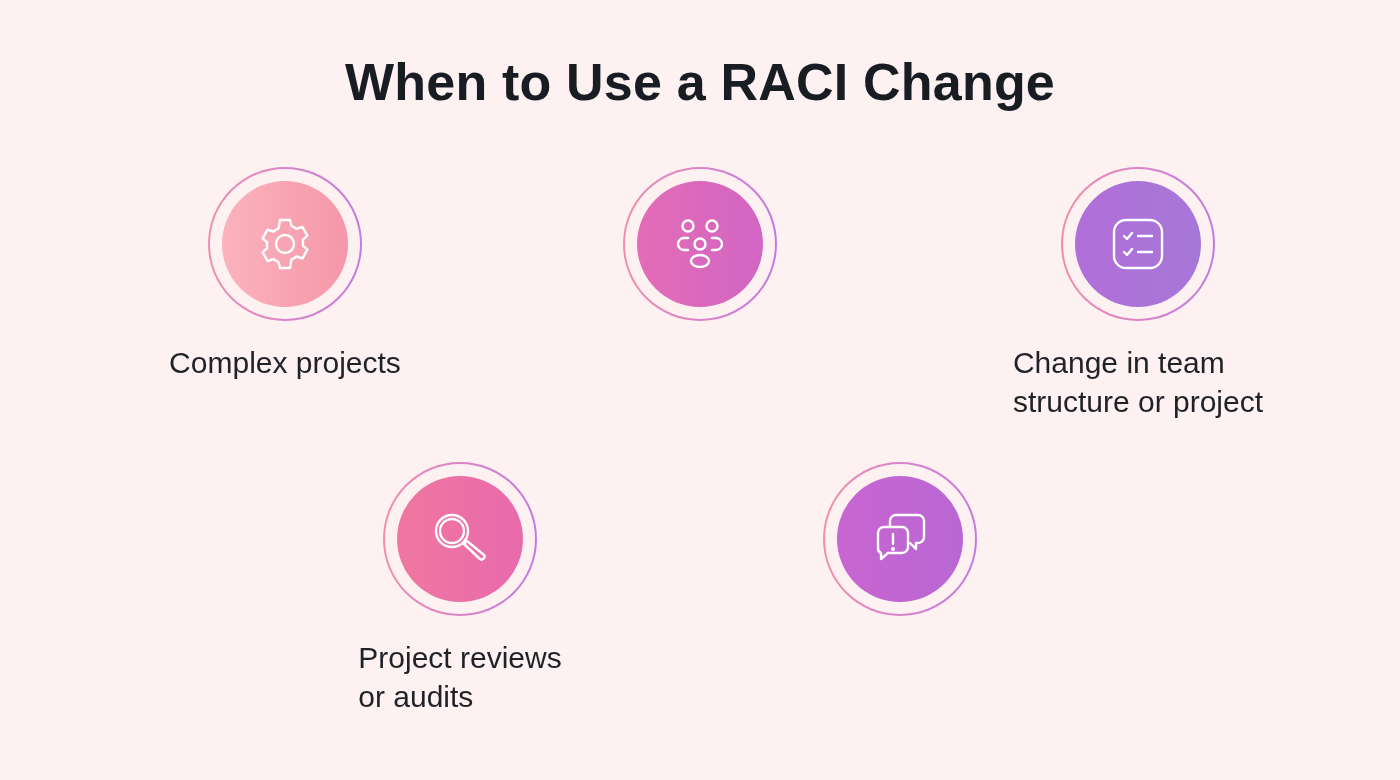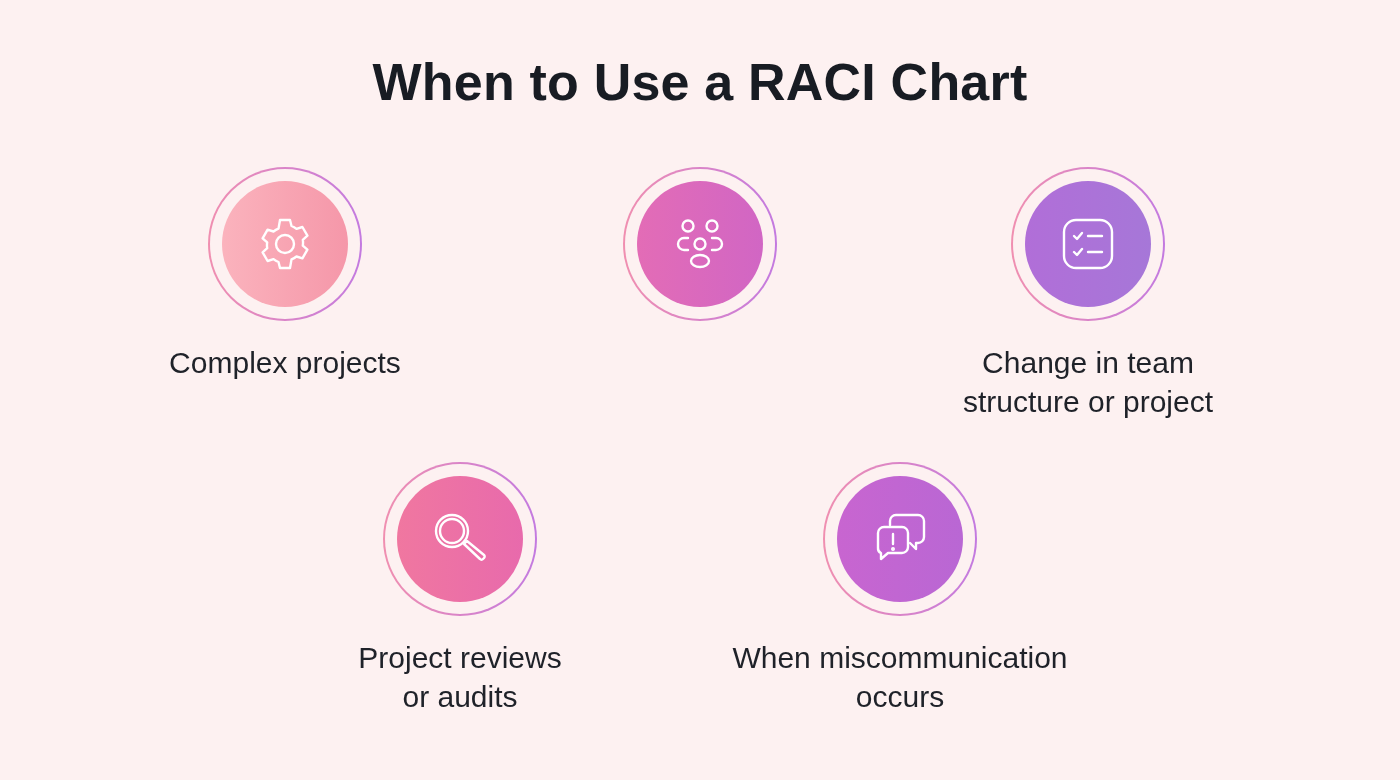--- a/index.html
+++ b/index.html
@@ -36,29 +36,29 @@
     display: flex; align-items: center; justify-content: center;
   }
   .badge-inner {
     width: 126px; height: 126px; border-radius: 50%;
     display: flex; align-items: center; justify-content: center;
   }
   .badge-inner svg { width: 72px; height: 72px; }
   .label {
     margin-top: 22px;
     font-size: 30px; line-height: 39px;
-    text-align: center;
+    text-align: left;
     color: #1f2229;
     white-space: pre-line;
   }
 </style>
 </head>
 <body>
 
-<div class="title">When to Use a RACI Chart</div>
+<div class="title">When to Use a RACI Change</div>
 
 <div class="item" style="left:85px; top:167px;">
   <div class="badge">
     <div class="badge-gap">
       <div class="badge-inner" style="background:linear-gradient(90deg,#fbb3bd,#f597a9);">
         <svg viewBox="0 0 72 72" fill="none" stroke="#fff" stroke-width="2.4" stroke-linejoin="round">
           <path d="M31 12 h10 l1.5 6 a18 18 0 0 1 5 2.9 l5.9-1.9 5 8.7-4.6 4.1 a18 18 0 0 1 0 5.8 l4.6 4.1-5 8.7-5.9-1.9 a18 18 0 0 1-5 2.9 L41 60 H31 l-1.5-6 a18 18 0 0 1-5-2.9 l-5.9 1.9-5-8.7 4.6-4.1 a18 18 0 0 1 0-5.8 l-4.6-4.1 5-8.7 5.9 1.9 a18 18 0 0 1 5-2.9 Z"></path>
           <circle cx="36" cy="36" r="9"></circle>
         </svg>
       </div>
@@ -77,21 +77,21 @@
           <circle cx="36" cy="36" r="5.5"></circle>
           <path d="M24 30 h-4 a6 6 0 0 0 0 12 h4"></path>
           <path d="M48 30 h4 a6 6 0 0 1 0 12 h-4"></path>
           <ellipse cx="36" cy="53" rx="9" ry="6"></ellipse>
         </svg>
       </div>
     </div>
   </div>
 </div>
 
-<div class="item" style="left:888px; top:167px;">
+<div class="item" style="left:938px; top:167px;">
   <div class="badge">
     <div class="badge-gap">
       <div class="badge-inner" style="background:linear-gradient(90deg,#b16ed8,#a677d8);">
         <svg viewBox="0 0 72 72" fill="none" stroke="#fff" stroke-width="2.4" stroke-linecap="round" stroke-linejoin="round">
           <rect x="12" y="12" width="48" height="48" rx="12"></rect>
           <path d="M22 28 l3 3 5-6"></path>
           <path d="M36 28 h14"></path>
           <path d="M22 44 l3 3 5-6"></path>
           <path d="M36 44 h14"></path>
         </svg>
@@ -124,15 +124,13 @@
       <div class="badge-inner" style="background:linear-gradient(90deg,#c865d0,#b967d4);">
         <svg viewBox="0 0 72 72" fill="none" stroke="#fff" stroke-width="2.4" stroke-linecap="round" stroke-linejoin="round">
           <path d="M26 22 v-4 a6 6 0 0 1 6-6 h22 a6 6 0 0 1 6 6 v16 a6 6 0 0 1-6 6 h-2 v6 l-6-6"></path>
           <path d="M14 30 a6 6 0 0 1 6-6 h18 a6 6 0 0 1 6 6 v14 a6 6 0 0 1-6 6 h-14 l-7 6 v-6 a5 5 0 0 1-3-5 Z"></path>
           <path d="M29 31 v10"></path>
           <circle cx="29" cy="46" r="0.8" fill="#fff"></circle>
         </svg>
       </div>
     </div>
   </div>
-  <div class="label">When miscommunication
-occurs</div>
 </div>
 
 </body></html>

